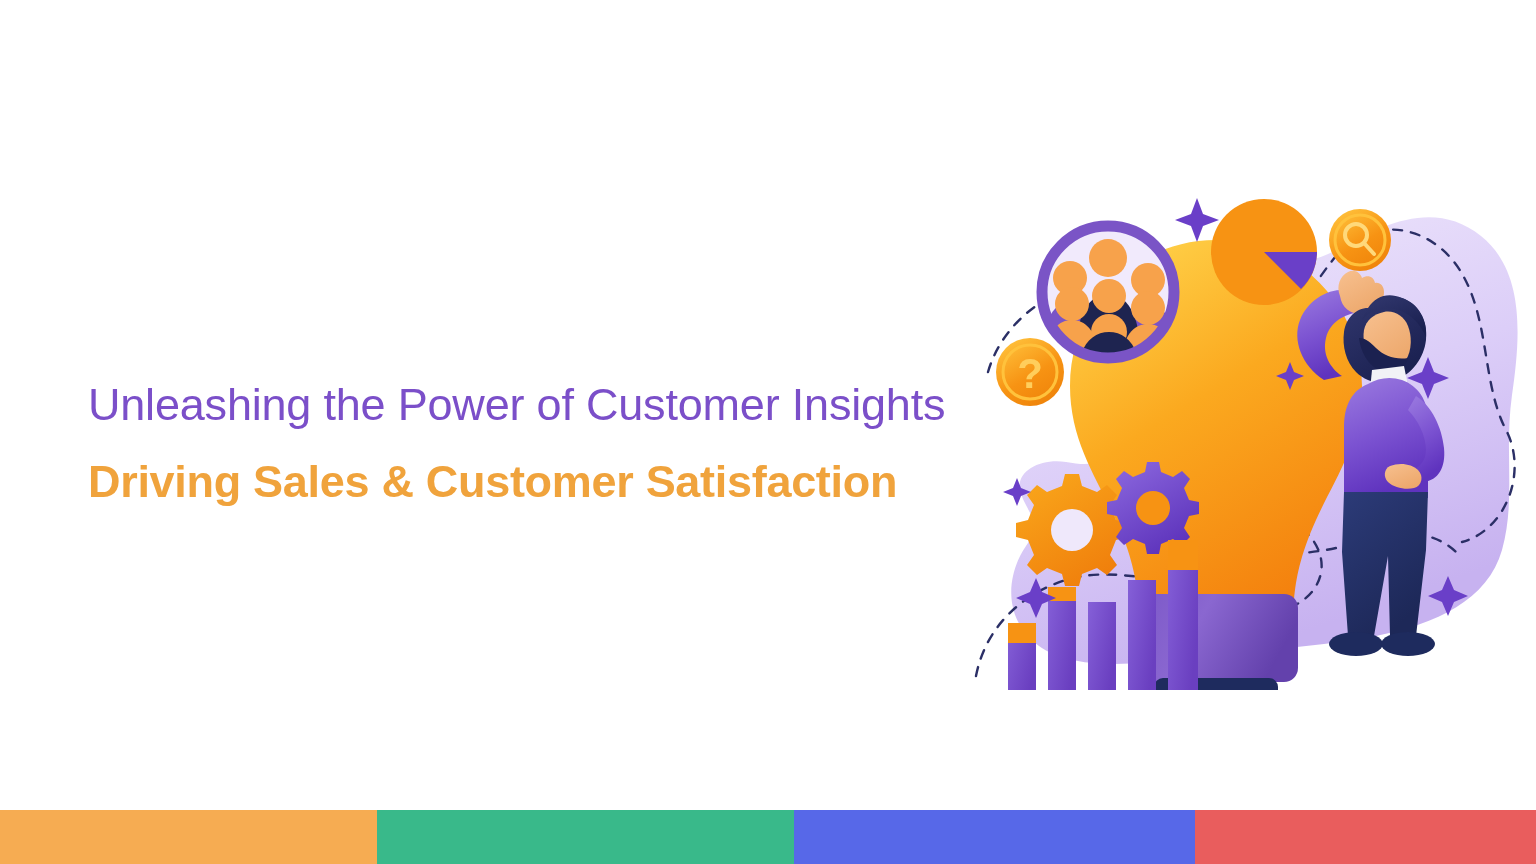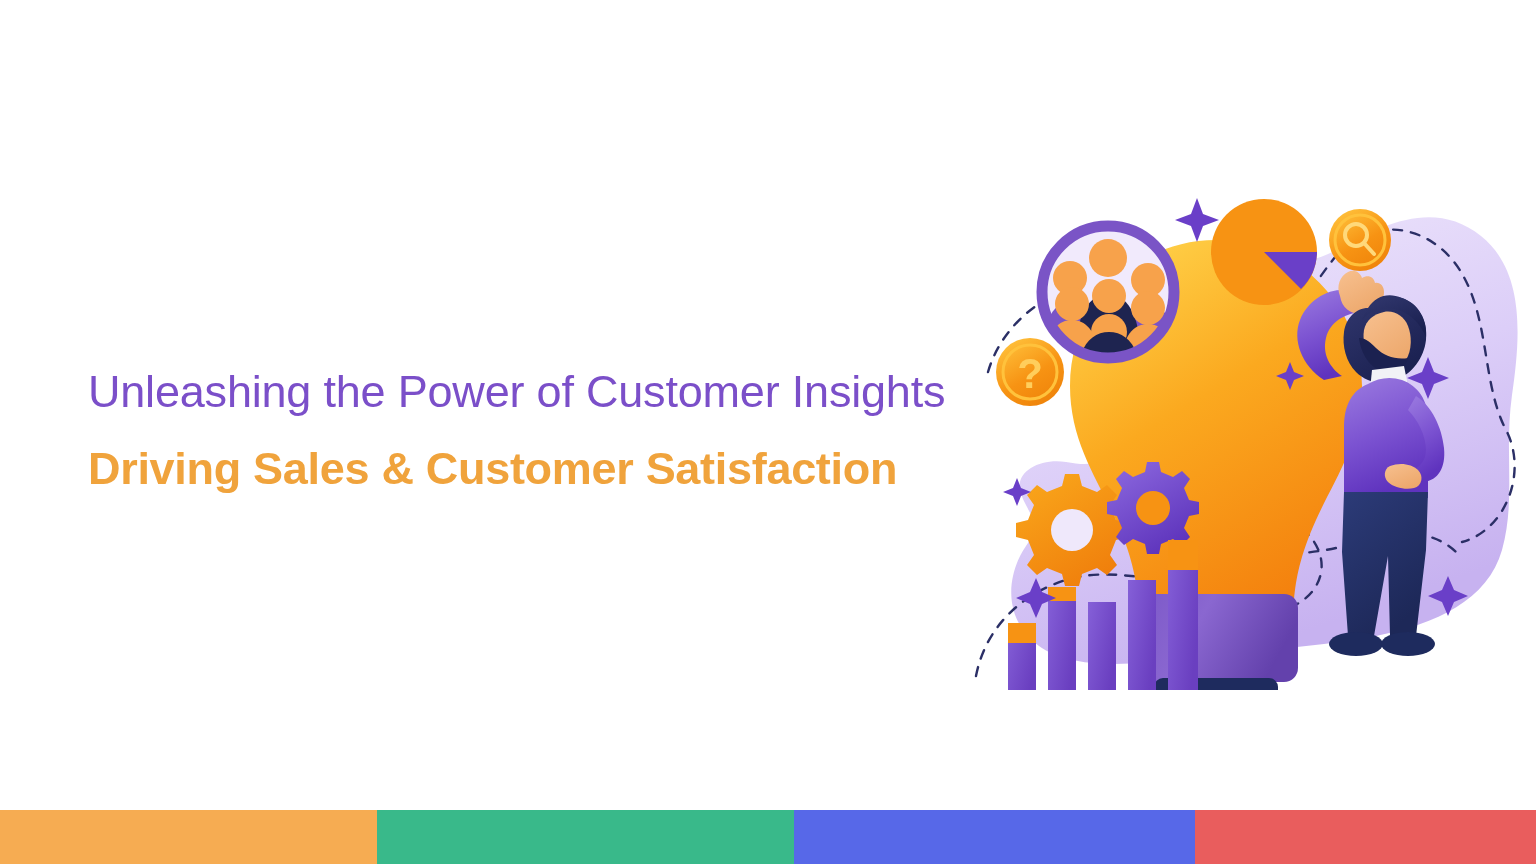--- a/index.html
+++ b/index.html
@@ -19,21 +19,21 @@
   .slide {
     position: absolute;
     inset: 0;
     background: #ffffff;
   }
 
   
   .title-block {
     position: absolute;
     left: 88px;
-    top: 365px;
+    top: 378px;
     width: 900px;
   }
   .headline {
     font-family: "Liberation Sans", sans-serif;
     font-size: 45px;
     font-weight: 400;
     color: #7B4FC9;
     letter-spacing: -0.2px;
     line-height: 1.22;
     white-space: nowrap;

